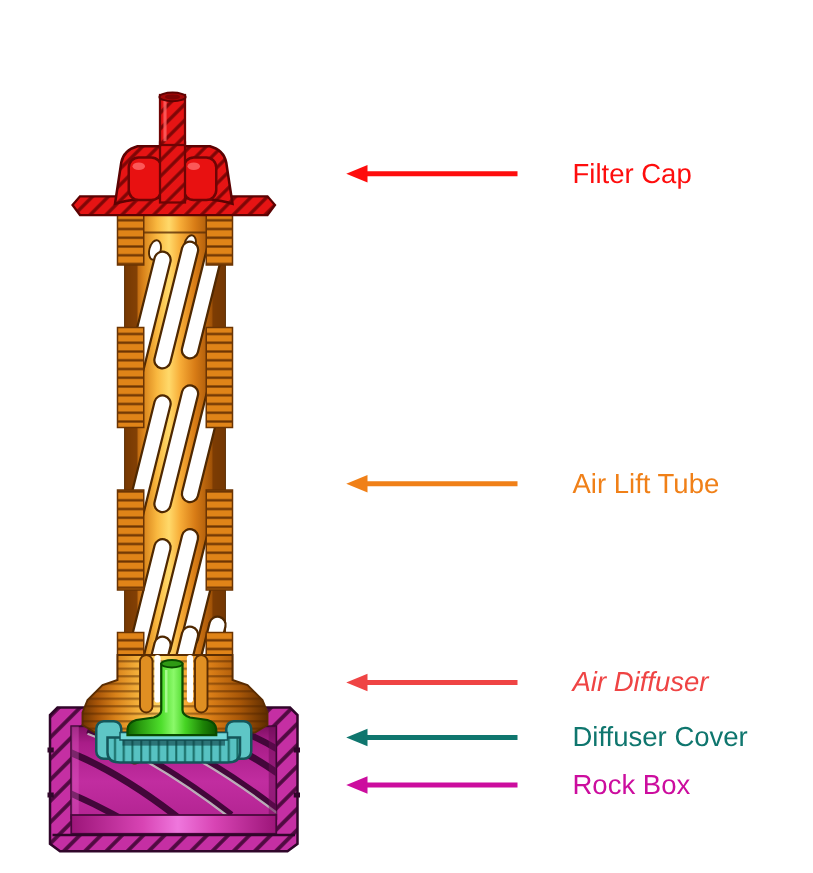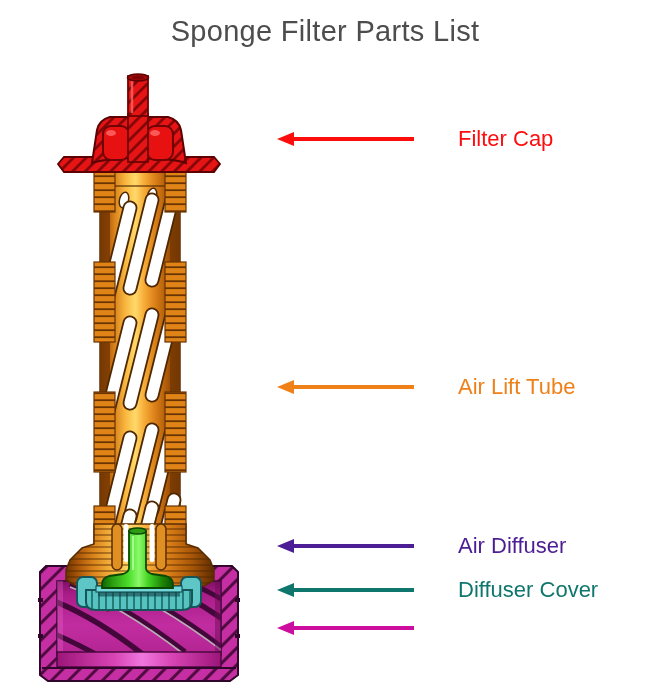--- a/index.html
+++ b/index.html
@@ -19,31 +19,30 @@
   .arrow .head{
     position:absolute;left:0;top:-7px;width:0;height:0;
     border-top:7px solid transparent;border-bottom:7px solid transparent;
     border-right:17px solid currentColor;
   }
   .arrow .shaft{
     position:absolute;left:14px;right:0;top:-1.8px;height:3.6px;background:currentColor;
   }
   .c-red{color:#fe0d0d;}
   .c-orange{color:#f08018;margin-top:32px;}
-  .c-green{color:#4c1d95;}
+  .c-green{color:#ef4444;font-style:italic;}
   .c-teal{color:#0f766e;}
   .c-magenta{color:#cc0d9e;}
   svg{position:absolute;left:0;top:0;}
 </style>
 </head>
 <body>
 
 <div class="stage">
 
-  <div class="title">Sponge Filter Parts List</div>
 
   <svg width="650" height="698" viewBox="0 0 650 698">
     <defs>
       <pattern id="hatchRed" width="9" height="9" patternUnits="userSpaceOnUse" patternTransform="rotate(45)">
         <rect width="9" height="9" fill="#e61414"></rect>
         <line x1="1.5" y1="0" x2="1.5" y2="9" stroke="#7d0606" stroke-width="2.6"></line>
       </pattern>
       <pattern id="hatchMag" width="12" height="12" patternUnits="userSpaceOnUse" patternTransform="rotate(45)">
         <rect width="12" height="12" fill="#c52fa3"></rect>
         <line x1="1.6" y1="0" x2="1.6" y2="12" stroke="#4f0a40" stroke-width="3"></line>
@@ -213,14 +212,15 @@
   <div class="arrow c-teal" style="top:590px">
     <span class="head"></span>
     <span class="shaft"></span>
   </div>
   <div class="label c-teal" style="top:577px">Diffuser Cover</div>
 
   <div class="arrow c-magenta" style="top:628px">
     <span class="head"></span>
     <span class="shaft"></span>
   </div>
+  <div class="label c-magenta" style="top:615px">Rock Box</div>
 
 </div>
 
 </body></html>

